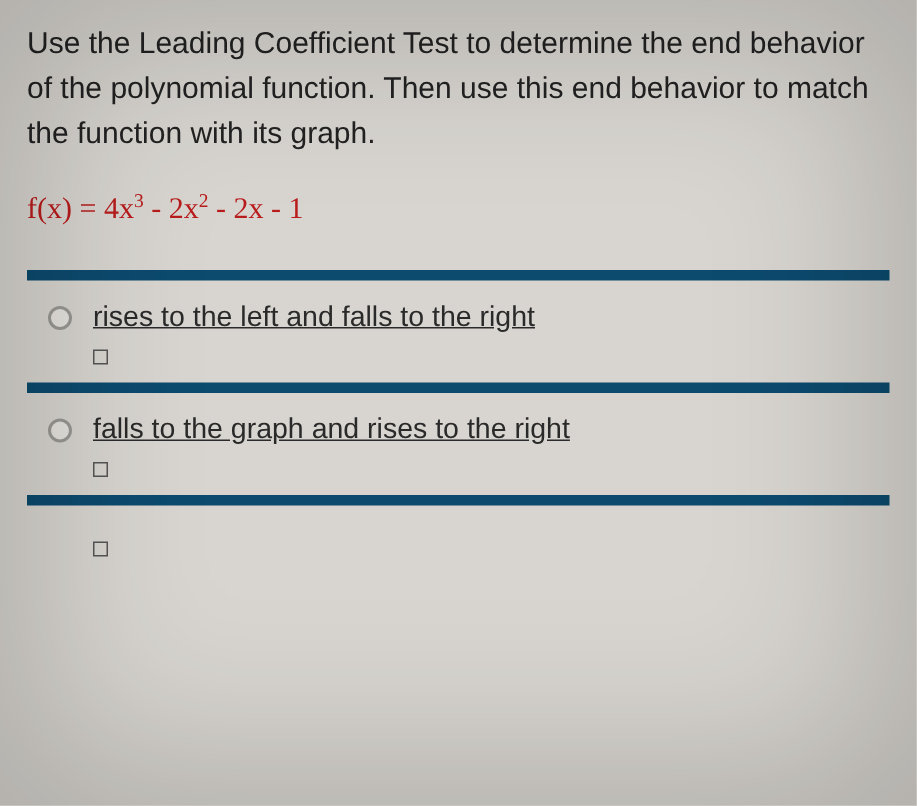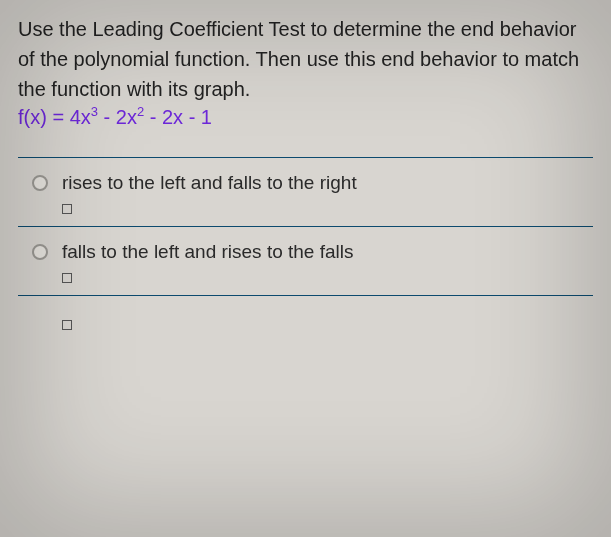--- a/index.html
+++ b/index.html
@@ -9,35 +9,38 @@
     background: #d8d5d0;
     font-family: Arial, Helvetica, sans-serif;
     color: #2a2a2a;
     padding: 14px 18px 0 18px;
     overflow: hidden;
     position: relative;
   }
   .prompt {
     font-size: 20px;
     line-height: 1.5;
+    margin-bottom: 22px;
     color: #222;
   }
   .formula {
     font-size: 20px;
     margin-bottom: 28px;
-    color: #6d28d9;
+    color: #b91c1c;
+    font-family: Liberation Serif, serif;
   }
   .formula sup {
     font-size: 13px;
     vertical-align: super;
   }
   .options { }
   .option {
-    border-top: 1px solid #0c4a6e;
+    border-top: 7px solid #0c4a6e;
     padding: 14px 0 12px 14px;
+    text-decoration: underline;
   }
   .opt-row {
     display: flex;
     align-items: center;
     gap: 14px;
   }
   .radio {
     width: 16px;
     height: 16px;
     border: 2px solid #9a9893;
@@ -80,21 +83,21 @@
       <div class="radio"></div>
       <div class="opt-label">rises to the left and falls to the right</div>
     </div>
     <div class="placeholder"></div>
   </div>
 
 
   <div class="option">
     <div class="opt-row">
       <div class="radio"></div>
-      <div class="opt-label">falls to the left and rises to the falls</div>
+      <div class="opt-label">falls to the graph and rises to the right</div>
     </div>
     <div class="placeholder"></div>
   </div>
 
   <div class="option">
     <div class="placeholder"></div>
   </div>
 
 </div>
 

